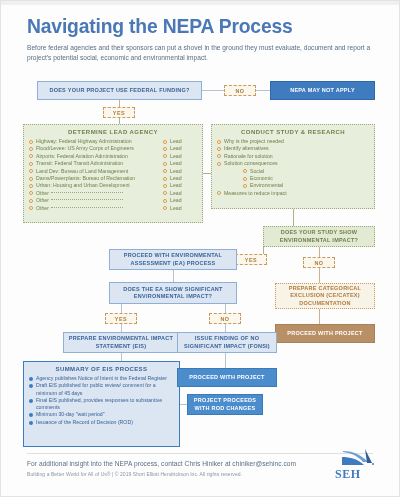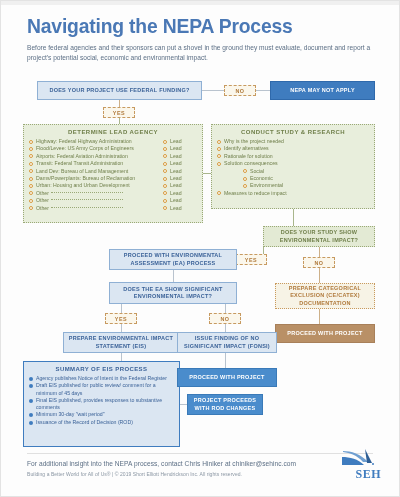--- a/index.html
+++ b/index.html
@@ -121,21 +121,21 @@
     position:absolute;left:26px;top:459px;
     font-size:6.6px;color:#5c6f85;letter-spacing:0.05px;
   }
   .foot2{
     position:absolute;left:26px;top:470px;
     font-size:5px;color:#8a96a3;letter-spacing:0.05px;
   }
   .logo{position:absolute;right:18px;top:447px;width:46px;height:36px;}
   .logo .mark{position:absolute;left:6px;top:0;width:34px;height:20px;}
   .logo .word{
-    position:absolute;left:0;top:19px;width:46px;text-align:right;
+    position:absolute;left:0;top:19px;width:46px;text-align:left;
     font-size:12px;font-weight:bold;color:#3f7cbf;letter-spacing:0.5px;
     font-family:"Liberation Serif",serif;
   }
 </style>
 </head>
 <body>
 
 <div class="page">
   <div class="topbar"></div>
 

